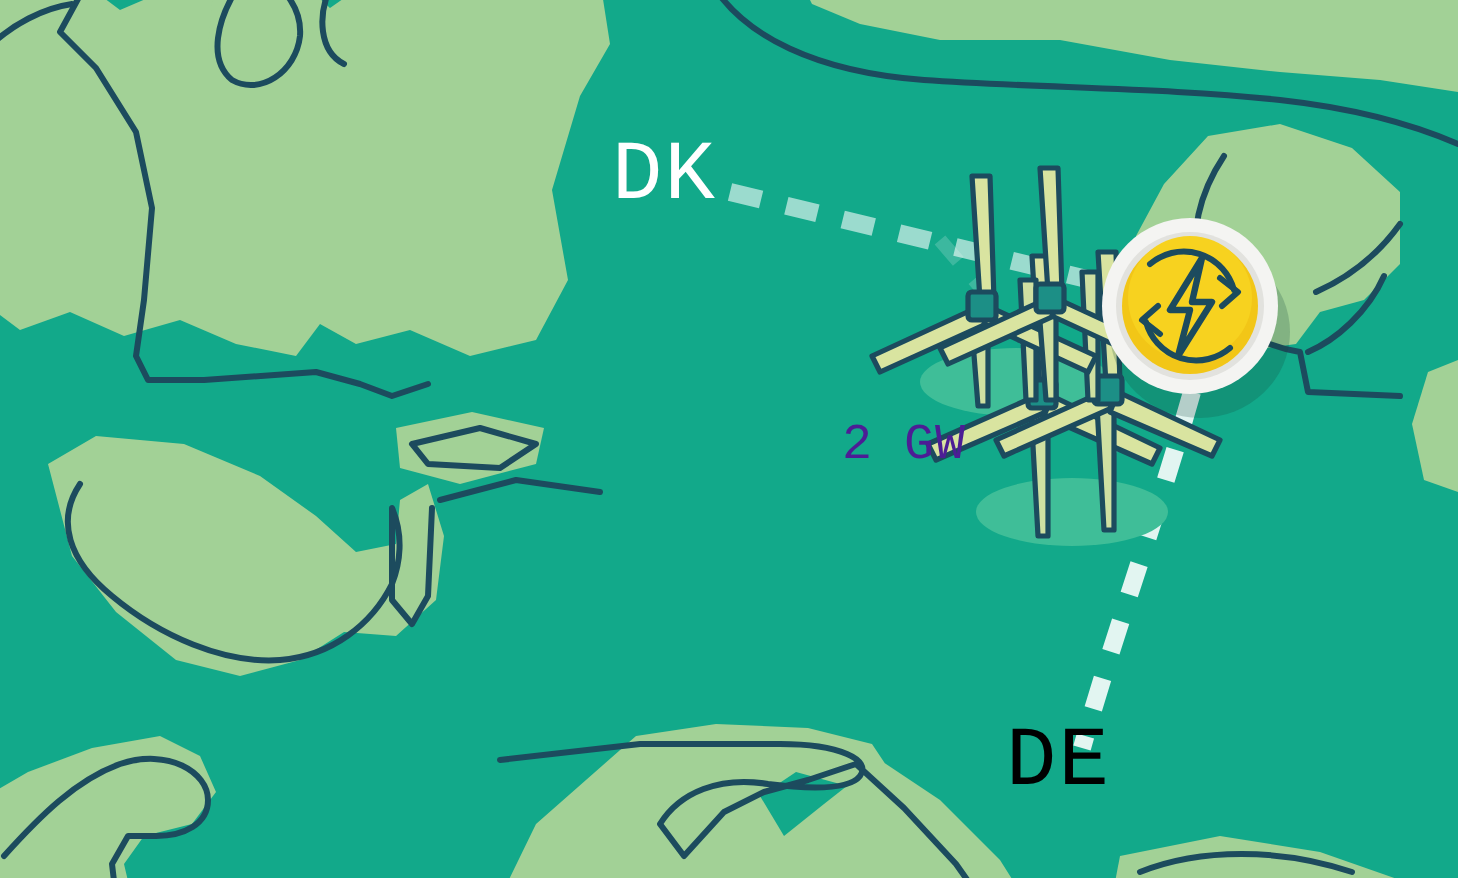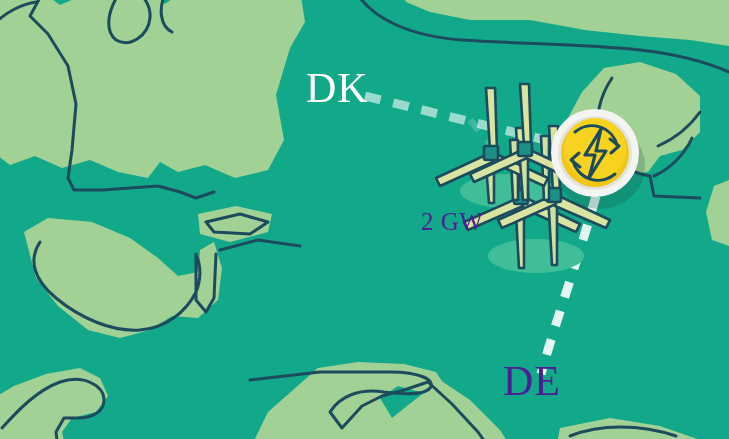--- a/index.html
+++ b/index.html
@@ -19,36 +19,36 @@
   #map-svg {
     position: absolute;
     left: 0;
     top: 0;
     width: 729px;
     height: 439px;
     display: block;
   }
   .map-label {
     position: absolute;
-    font-family: Liberation Serif, serif;
+    font-family: Liberation Mono, monospace;
     font-weight: 400;
     letter-spacing: 1px;
     white-space: nowrap;
   }
   #label-dk {
     left: 306px;
     top: 64px;
     font-size: 42px;
     color: #ffffff;
   }
   #label-de {
     left: 503px;
     top: 357px;
     font-size: 42px;
-    color: #4c1d95;
+    color: #000000;
   }
   #label-capacity {
     left: 421px;
     top: 208px;
     font-size: 25px;
     color: #4c1d95;
     letter-spacing: 0.5px;
   }
 </style>
 </head>

